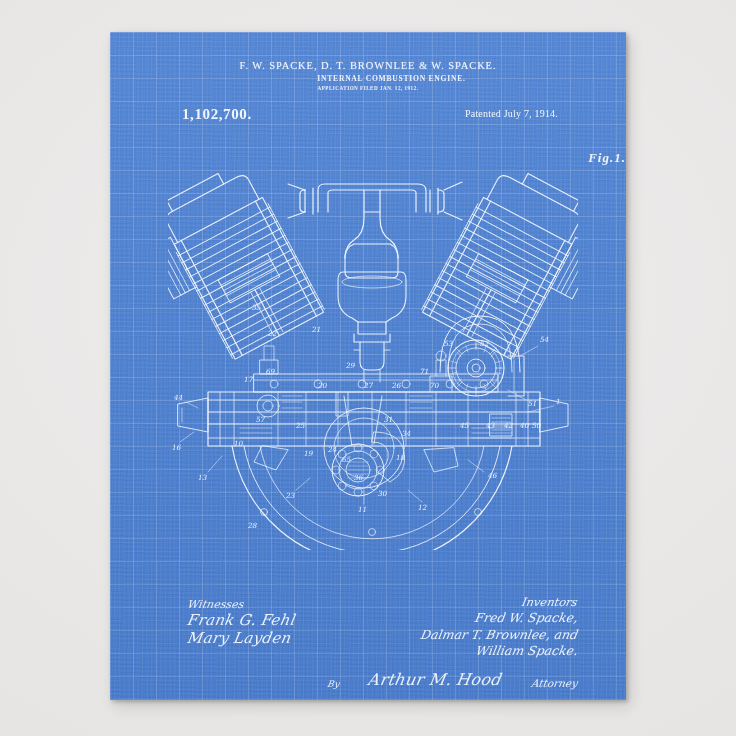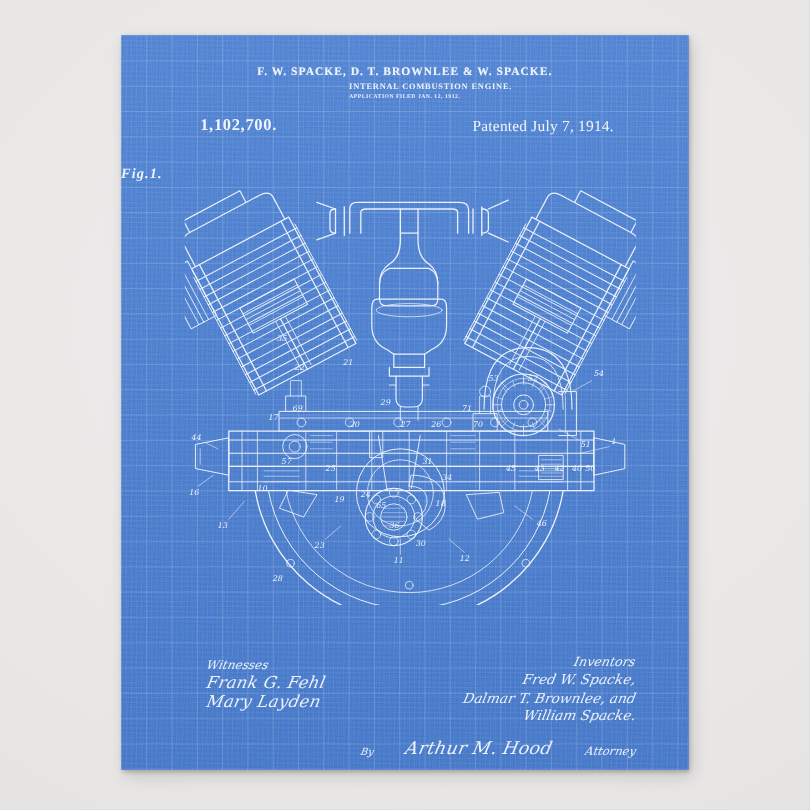--- a/index.html
+++ b/index.html
@@ -52,42 +52,42 @@
     position:absolute;inset:0;
     background-image:
       repeating-linear-gradient(92deg, rgba(255,255,255,.035) 0 1px, transparent 1px 3px),
       repeating-linear-gradient(3deg, rgba(0,0,0,.03) 0 1px, transparent 1px 4px);
     mix-blend-mode:overlay;
   }
 
   
   .hdr{position:absolute;left:0;right:0;color:#eef3fb;text-align:center;}
   .hdr-names{
-    top:28px;font-size:10.5px;letter-spacing:.9px;font-weight:700;
+    top:28px;font-size:10.5px;letter-spacing:.9px;font-weight:400;
     text-shadow:0 0 1px rgba(255,255,255,.5);
   }
   .hdr-title{
     top:42px;font-size:7.6px;letter-spacing:.75px;font-weight:700;padding-left:47px;
   }
   .hdr-appl{
     top:53px;font-size:5.1px;letter-spacing:.5px;font-weight:700;
   }
   .row-nums{
     position:absolute;top:74px;left:0;right:0;height:20px;
     color:#f2f6fc;
     padding-left:20px;
   }
   .pat-num{
     position:absolute;left:72px;top:0;font-size:15px;font-weight:700;letter-spacing:.6px;
   }
   .pat-date{
-    position:absolute;right:68px;top:2px;font-size:14px;font-weight:400;letter-spacing:.2px;margin-left:36px;
+    position:absolute;right:68px;top:2px;font-size:10px;font-weight:400;letter-spacing:.2px;margin-left:36px;
   }
   .figlbl{
-    position:absolute;top:118px;left:0;right:0;text-align:left;
+    position:absolute;top:118px;left:0;right:0;text-align:right;
     color:#eef3fb;font-size:13px;font-style:italic;font-weight:700;letter-spacing:1px;
   }
 
   
   .drawing{position:absolute;left:58px;top:128px;width:410px;height:390px;}
   .drawing svg{width:100%;height:100%;display:block;}
 
   
   .sig{position:absolute;color:#eaf1fb;}
   .sig-left{left:78px;top:566px;width:180px;}

